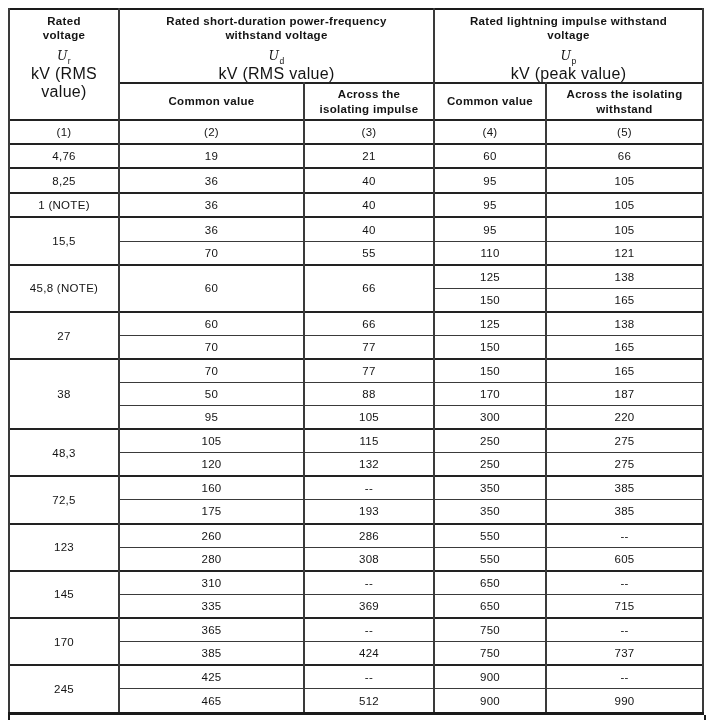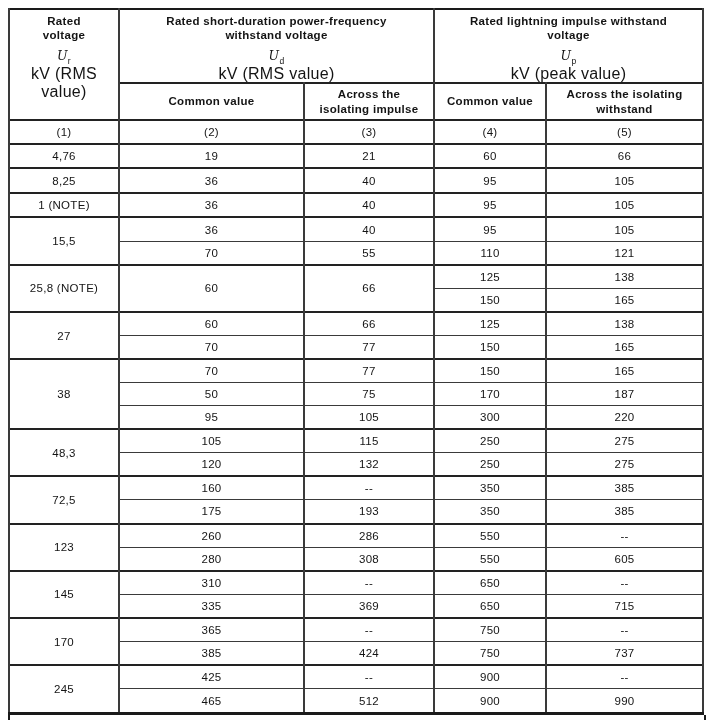--- a/index.html
+++ b/index.html
@@ -177,21 +177,21 @@
     <td>105</td>
   </tr>
   <tr>
     <td>70</td>
     <td>55</td>
     <td>110</td>
     <td>121</td>
   </tr>
 
   <tr class="g">
-    <td rowspan="2">25,8 (NOTE)</td>
+    <td rowspan="2">45,8 (NOTE)</td>
     <td rowspan="2">60</td>
     <td rowspan="2">66</td>
     <td>125</td>
     <td>138</td>
   </tr>
   <tr>
     <td>150</td>
     <td>165</td>
   </tr>
 
@@ -211,21 +211,21 @@
 
   <tr class="g">
     <td rowspan="3">38</td>
     <td>70</td>
     <td>77</td>
     <td>150</td>
     <td>165</td>
   </tr>
   <tr>
     <td>50</td>
-    <td>75</td>
+    <td>88</td>
     <td>170</td>
     <td>187</td>
   </tr>
   <tr>
     <td>95</td>
     <td>105</td>
     <td>300</td>
     <td>220</td>
   </tr>
 

